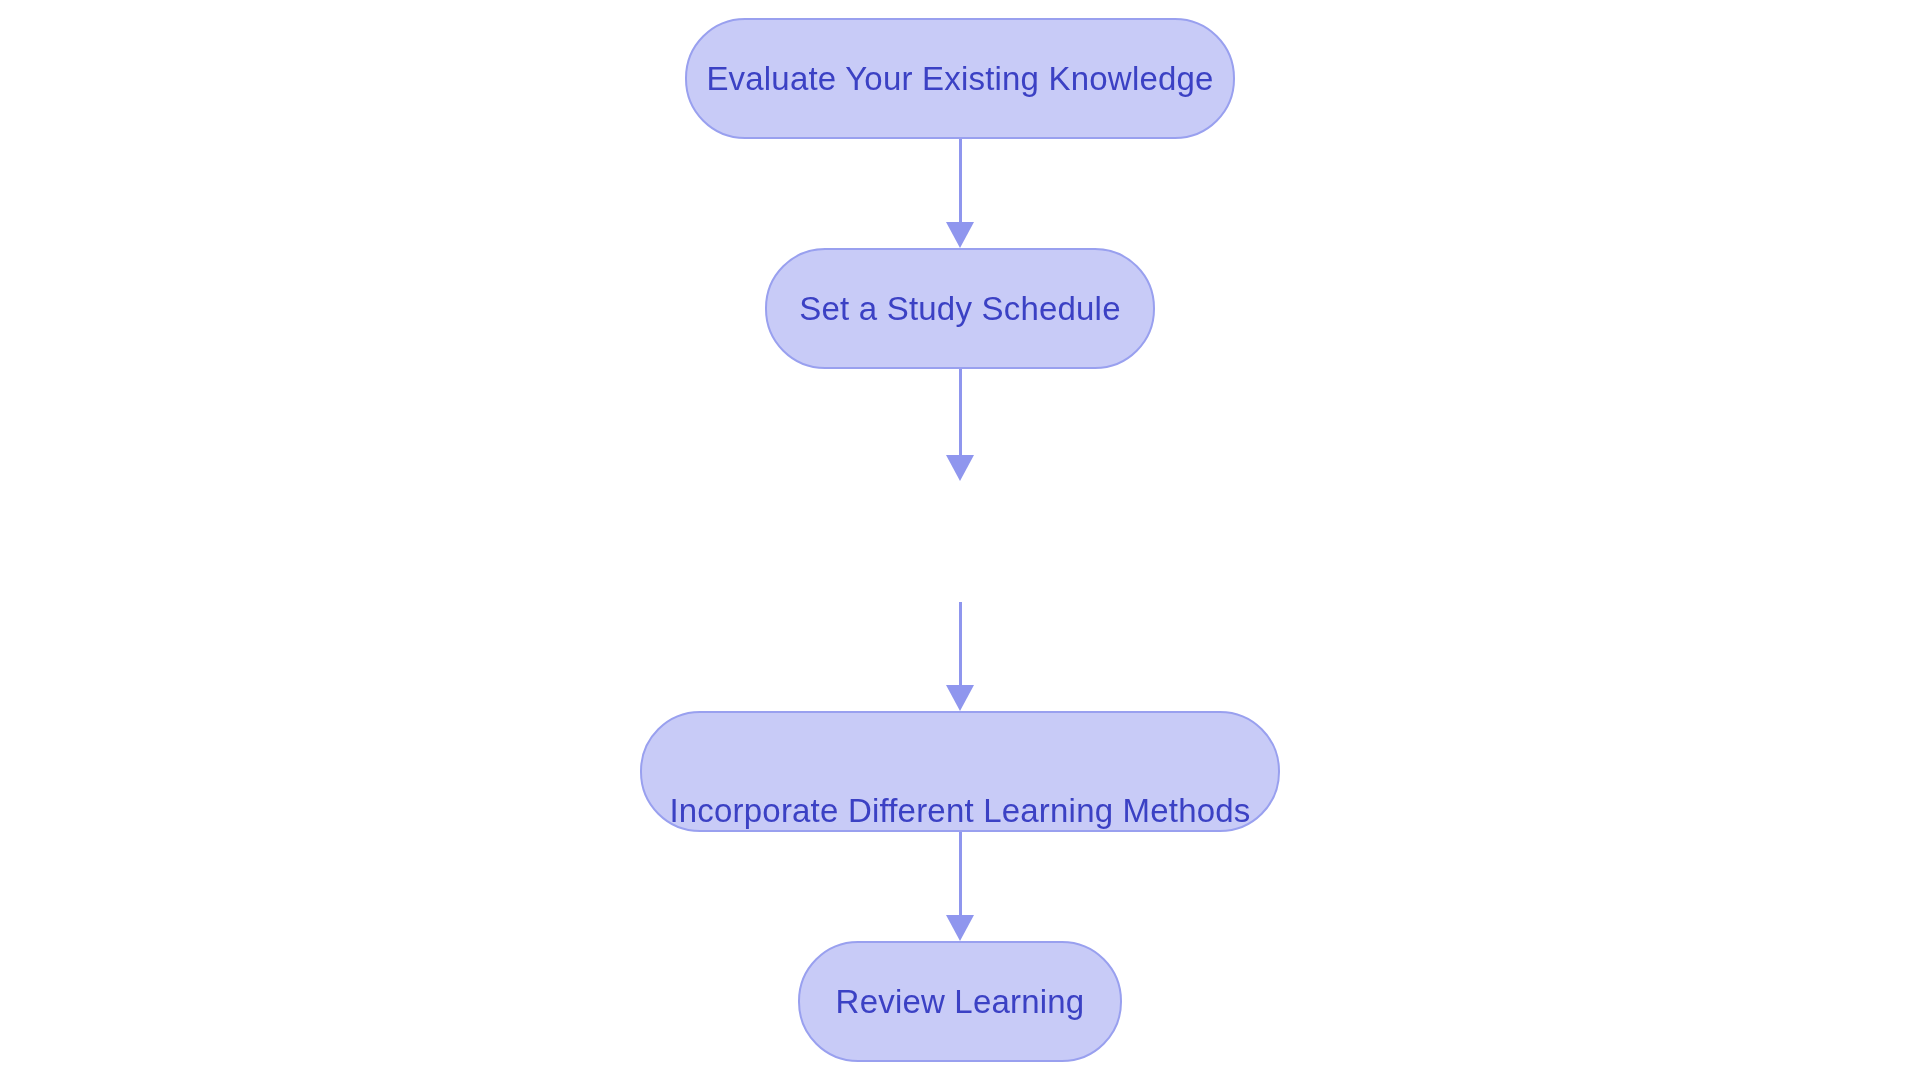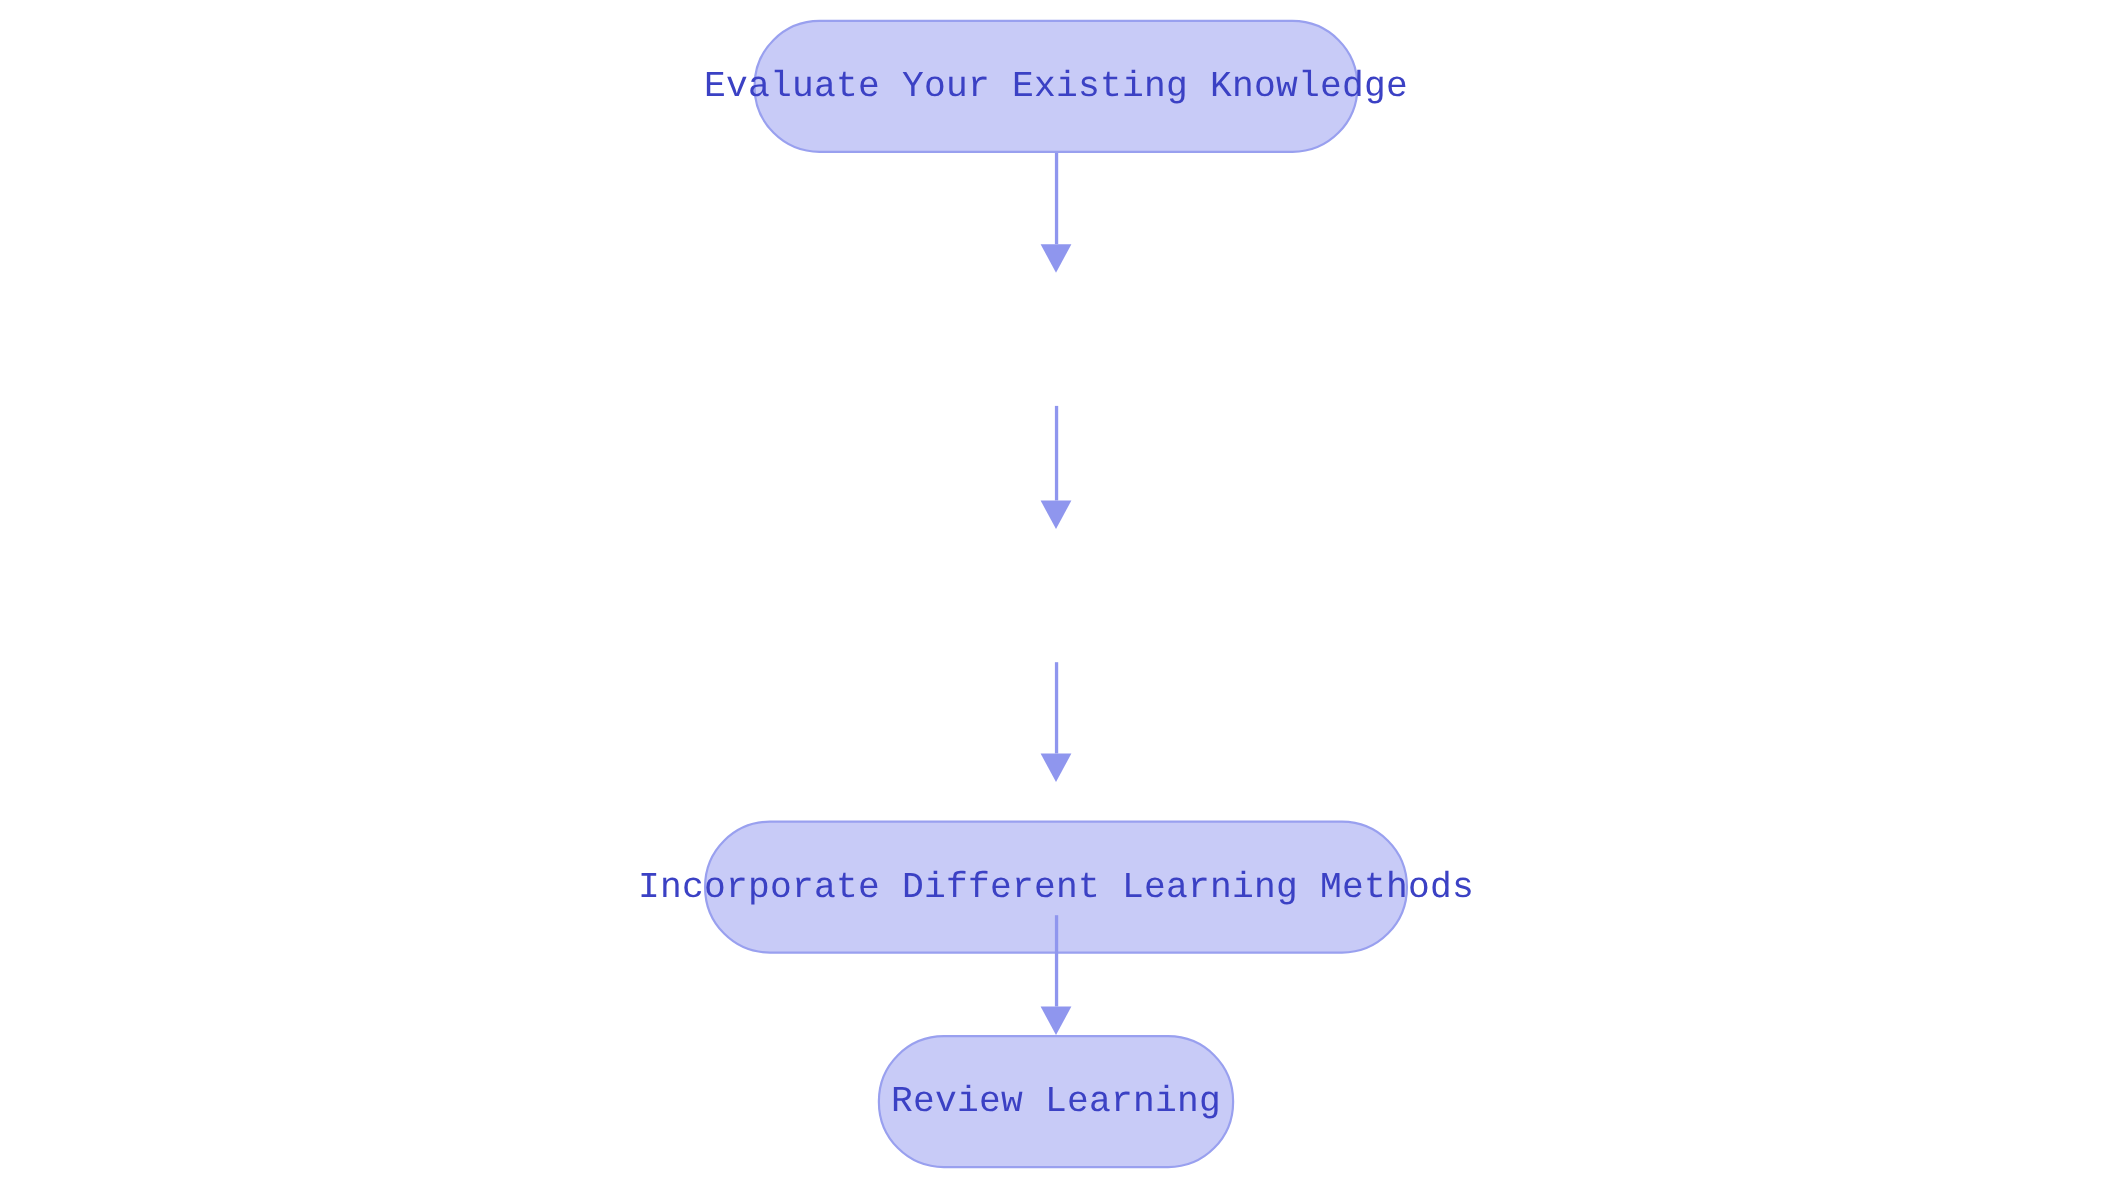--- a/index.html
+++ b/index.html
@@ -2,21 +2,21 @@
 <html style="--node-fill: #c8cbf7; --node-border: #99a0ef; --node-text: #3b41c4; --arrow: #8f96ee; --background: #ffffff;"><head>
 <meta charset="utf-8">
 <style>
   :root {
     --node-fill: #c8cbf7;
     --node-border: #99a0ef;
     --node-text: #3b41c4;
     --arrow: #8f96ee;
     --background: #ffffff;
   }
-  * { margin: 0; padding: 0; box-sizing: border-box; font-family: Liberation Mono, monospace; }
+  * { margin: 0; padding: 0; box-sizing: border-box; }
   html, body {
     width: 1920px; height: 1083px;
     background: var(--background);
     font-family: "Liberation Sans", "DejaVu Sans", sans-serif;
     overflow: hidden;
   }
   .canvas {
     position: relative;
     width: 1920px; height: 1083px;
     background: var(--background);
@@ -31,21 +31,21 @@
     align-items: center;
     justify-content: center;
     color: var(--node-text);
     font-size: 33px;
     letter-spacing: 0.2px;
     white-space: nowrap;
   }
   .node-1 { left: 685px; top: 18px;  width: 550px; }
   .node-2 { left: 765px; top: 248px; width: 390px; }
   .node-3 { left: 785px; top: 481px; width: 350px; }
-  .node-4 { left: 640px; top: 746px; width: 640px; }
+  .node-4 { left: 640px; top: 711px; width: 640px; align-items: flex-end; }
   .node-5 { left: 798px; top: 941px; width: 324px; }
 
   .connector {
     position: absolute;
     left: 946px;              
     width: 28px;
     display: flex;
     flex-direction: column;
     align-items: center;
   }
@@ -73,20 +73,23 @@
 
   <div class="flow-node node-1">
     <span>Evaluate Your Existing Knowledge</span>
   </div>
 
   <div class="connector conn-1">
     <div class="arrow-stem"></div>
     <div class="arrow-head"></div>
   </div>
 
+  <div class="flow-node node-2">
+    <span>Set a Study Schedule</span>
+  </div>
 
   <div class="connector conn-2">
     <div class="arrow-stem"></div>
     <div class="arrow-head"></div>
   </div>
 
 
   <div class="connector conn-3">
     <div class="arrow-stem"></div>
     <div class="arrow-head"></div>

